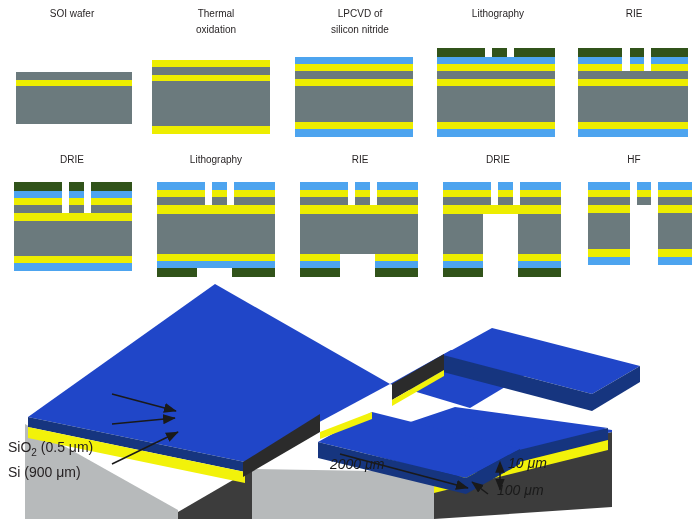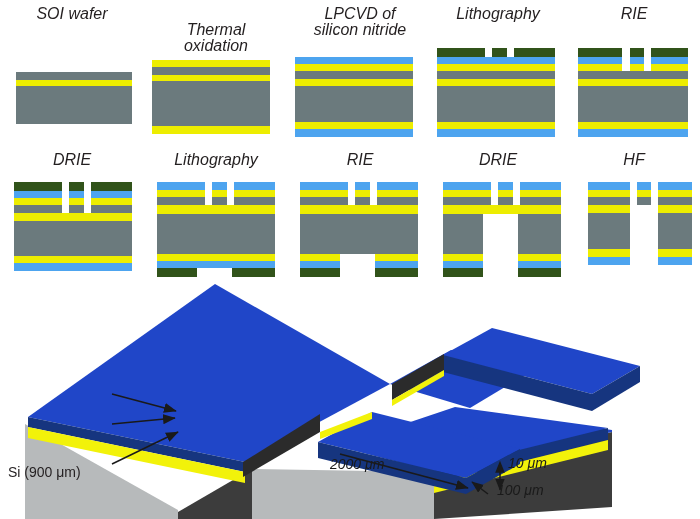--- a/index.html
+++ b/index.html
@@ -3,36 +3,36 @@
 <meta charset="utf-8">
 <style>
   html,body{margin:0;padding:0;}
   body{
     width:700px;height:519px;position:relative;overflow:hidden;
     background:#ffffff;
     font-family:"Liberation Sans", sans-serif;
     color:#231f20;
   }
   .ptitle{
-    position:absolute;text-align:center;font-size:16px;line-height:16px;
-    color:#231f20;white-space:pre-line;font-style:italic;
+    position:absolute;text-align:center;font-size:10px;line-height:16px;
+    color:#231f20;white-space:pre-line;
   }
   .stack{position:absolute;}
   .lay{position:absolute;}
   
   .scene{position:absolute;left:0;top:272px;width:700px;height:247px;}
   .lbl{position:absolute;font-size:14px;line-height:17px;color:#231f20;white-space:pre-line;}
   .dim{position:absolute;font-size:14px;color:#1a1a1a;font-style:italic;}
   svg{display:block;overflow:visible;}
 </style>
 </head>
 <body>
 
 <div class="ptitle" style="left:2px;top:6px;width:140px;">SOI wafer</div>
-<div class="ptitle" style="left:146px;top:22px;width:140px;">Thermal
+<div class="ptitle" style="left:146px;top:6px;width:140px;">Thermal
 oxidation</div>
 <div class="ptitle" style="left:290px;top:6px;width:140px;">LPCVD of
 silicon nitride</div>
 <div class="ptitle" style="left:428px;top:6px;width:140px;">Lithography</div>
 <div class="ptitle" style="left:570px;top:6px;width:128px;">RIE</div>
 
 <div class="stack" style="left:16px;top:72px;width:116px;height:52px;">
   <div class="lay" style="left:0;top:0;width:116px;height:8px;background:#6b7a7d;"></div>
   <div class="lay" style="left:0;top:8px;width:116px;height:6px;background:#eded00;"></div>
   <div class="lay" style="left:0;top:14px;width:116px;height:38px;background:#6b7a7d;"></div>
@@ -247,19 +247,22 @@
     <line x1="112" y1="122" x2="176" y2="139" stroke="#1a1a1a" stroke-width="1.6" marker-end="url(#arrowEnd)"></line>
     <line x1="112" y1="152" x2="175" y2="146" stroke="#1a1a1a" stroke-width="1.6" marker-end="url(#arrowEnd)"></line>
     <line x1="112" y1="192" x2="178" y2="160" stroke="#1a1a1a" stroke-width="1.6" marker-end="url(#arrowEnd)"></line>
 
     <line x1="340" y1="182" x2="468" y2="216" stroke="#1a1a1a" stroke-width="1.6" marker-end="url(#arrowEnd)"></line>
     <line x1="488" y1="222" x2="472" y2="210" stroke="#1a1a1a" stroke-width="1.5" marker-end="url(#arrowEnd)"></line>
     <line x1="500" y1="200" x2="500" y2="218" stroke="#1a1a1a" stroke-width="1.5" marker-start="url(#arrowStart)" marker-end="url(#arrowEnd)"></line>
   </svg>
 
 
+  <div class="lbl" style="left:8px;top:150px;">
+    <span>SiO</span><sub style="font-size:10px;">2</sub><span> (0.5 μm)</span>
+  </div>
 
   <div class="lbl" style="left:8px;top:192px;">Si (900 μm)</div>
 
   <div class="dim" style="left:330px;top:184px;">2000 μm</div>
   <div class="dim" style="left:497px;top:210px;">100 μm</div>
   <div class="dim" style="left:508px;top:183px;">10 μm</div>
 </div>
 
 </body></html>

